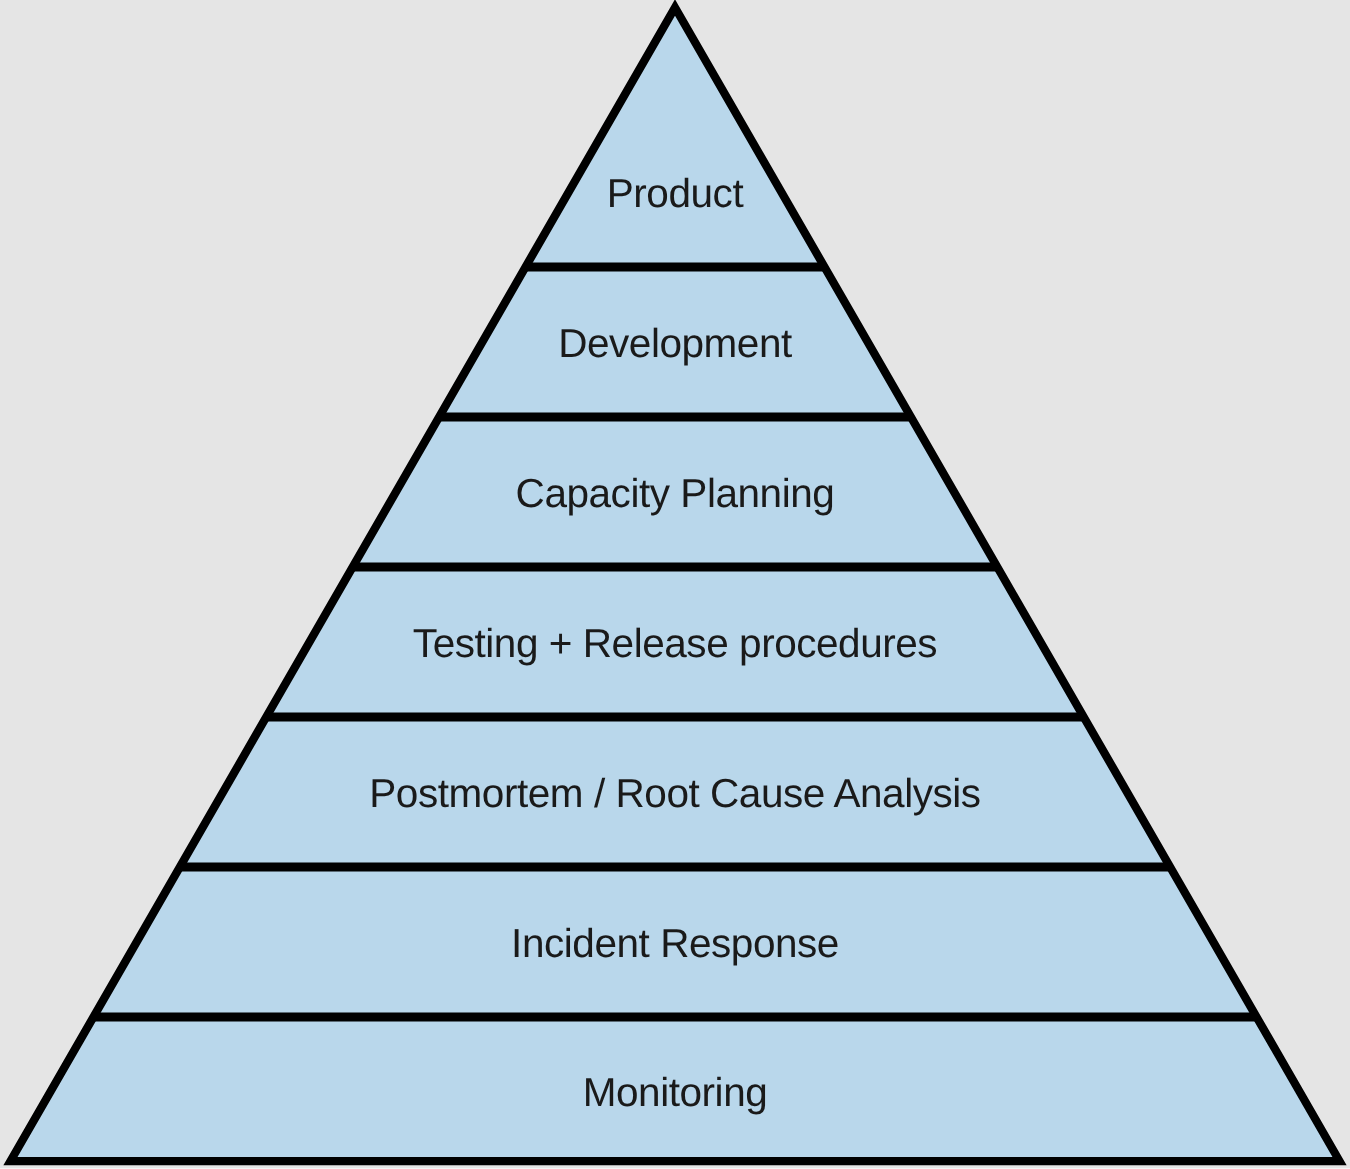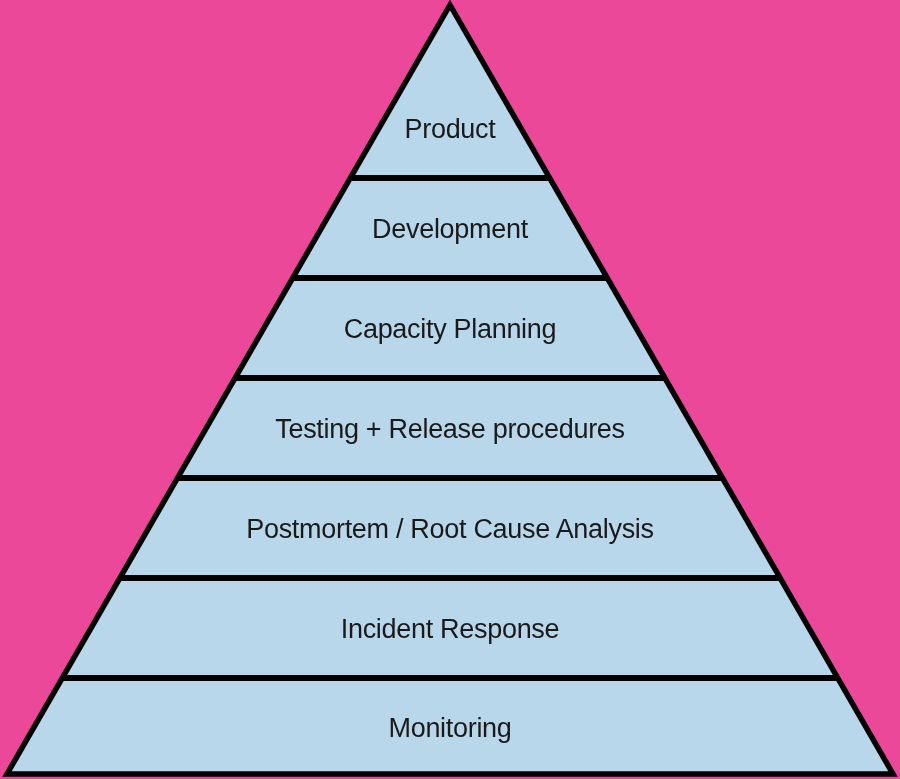--- a/index.html
+++ b/index.html
@@ -8,21 +8,21 @@
     background: #ffffff;
     width: 900px;
     height: 779px;
     overflow: hidden;
     font-family: "Liberation Sans", sans-serif;
   }
   .stage {
     position: relative;
     width: 900px;
     height: 779px;
-    background: #ec4899;
+    background: #e5e5e5;
   }
   svg { display: block; }
   .pyr-shape {
     stroke: #000000;
     stroke-width: 5.5;
     stroke-linejoin: miter;
   }
   .divider {
     stroke: #000000;
     stroke-width: 6;

